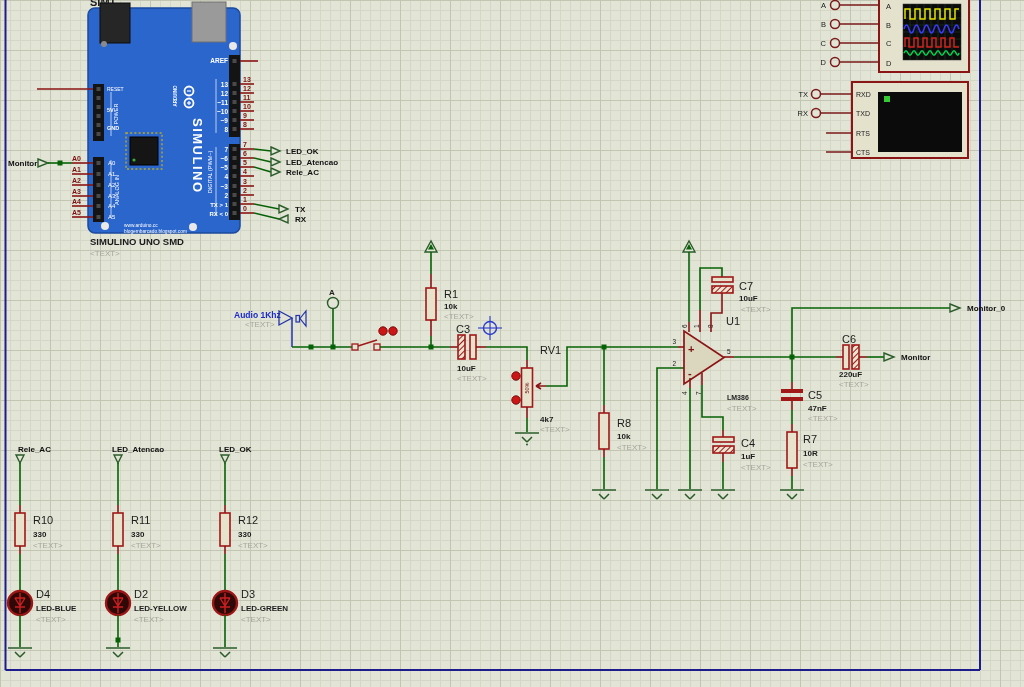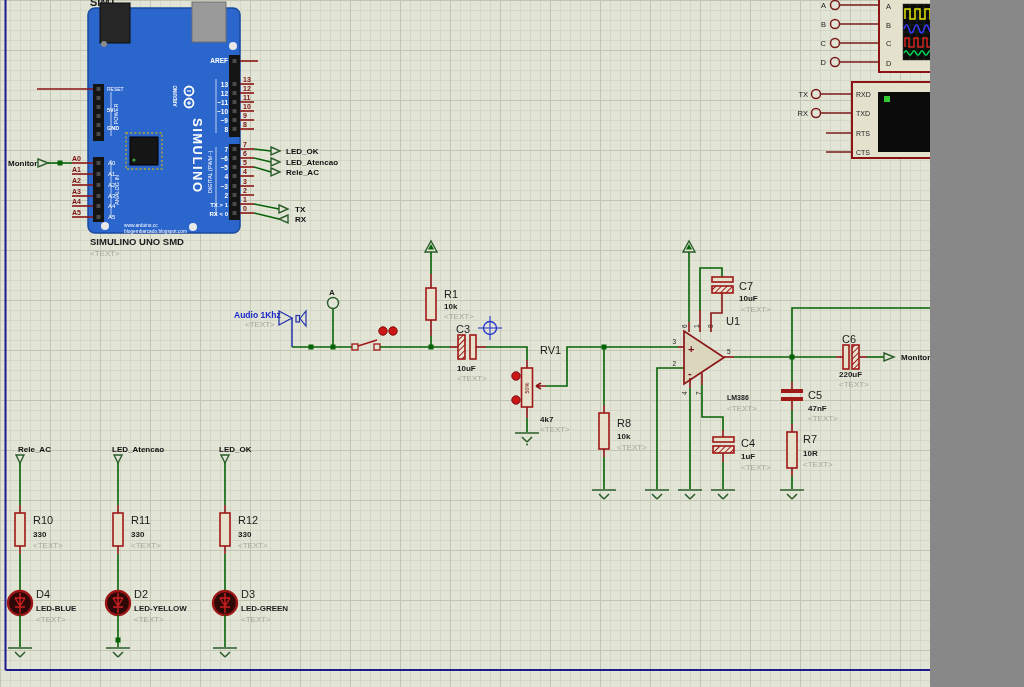--- a/index.html
+++ b/index.html
@@ -1,17 +1,17 @@
 <!DOCTYPE html>
 <html><head>
 <meta charset="utf-8">
 <style>
   html,body{margin:0;padding:0;background:#888;}
   .canvas{
-    position:relative;width:930px;height:687px;overflow:hidden;
+    position:relative;width:1024px;height:687px;overflow:hidden;
     background-color:#e2e4d6;
     background-image:
       linear-gradient(#c2c5b2 1px, transparent 1px),
       linear-gradient(90deg,#c2c5b2 1px, transparent 1px),
       linear-gradient(#d4d6c6 1px, transparent 1px),
       linear-gradient(90deg,#d4d6c6 1px, transparent 1px);
     background-size:50px 50px,50px 50px,10px 10px,10px 10px;
   }
   svg{position:absolute;left:0;top:0;}
   text{font-family:"Liberation Sans","DejaVu Sans",sans-serif;}

